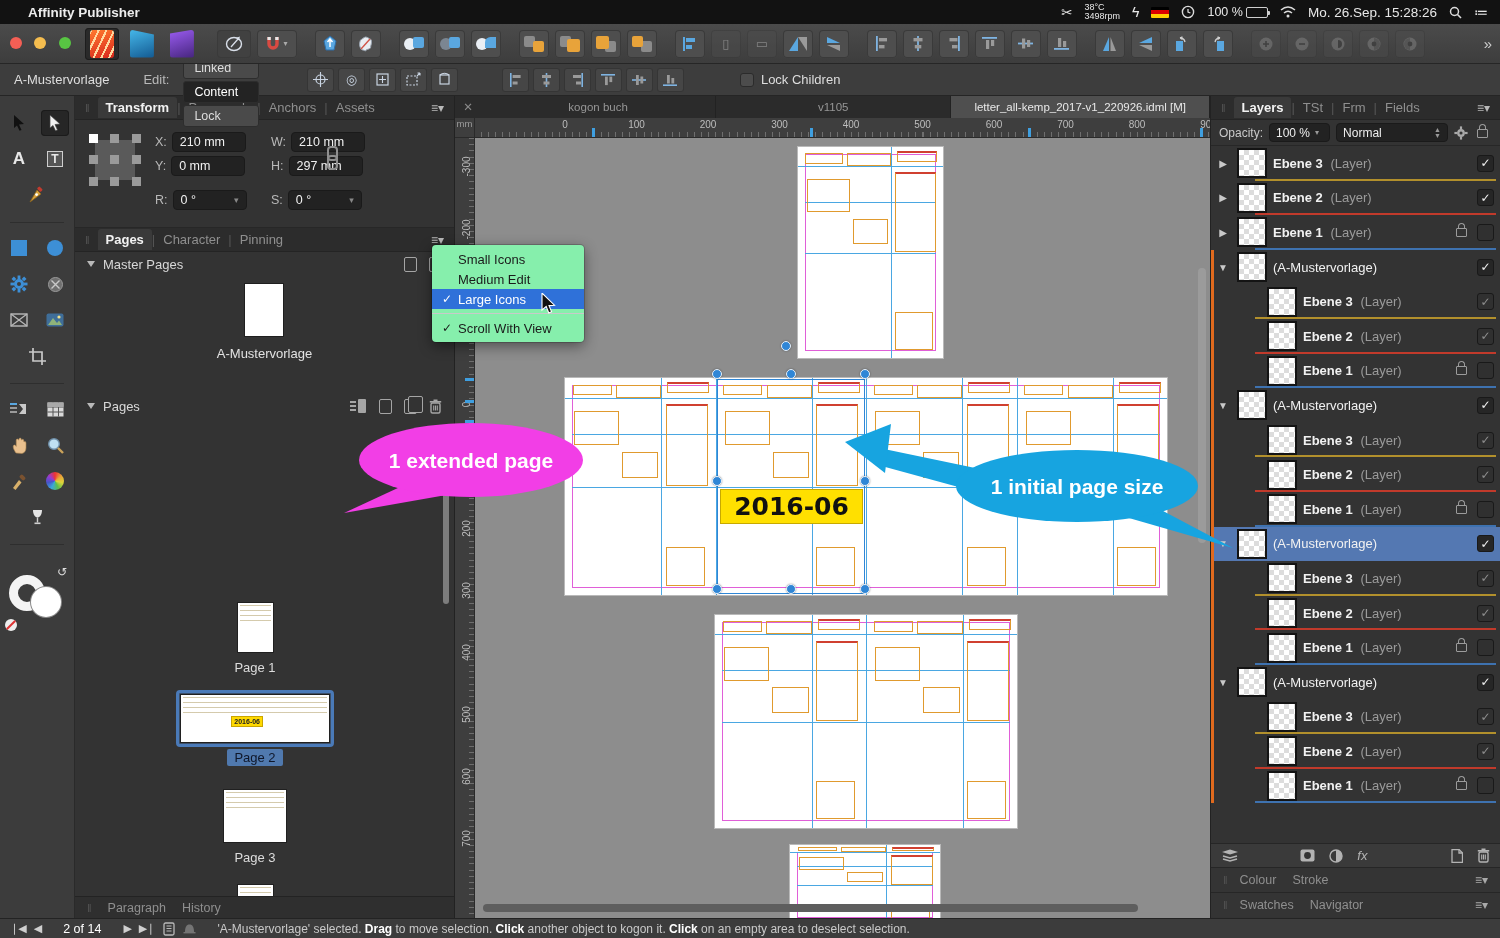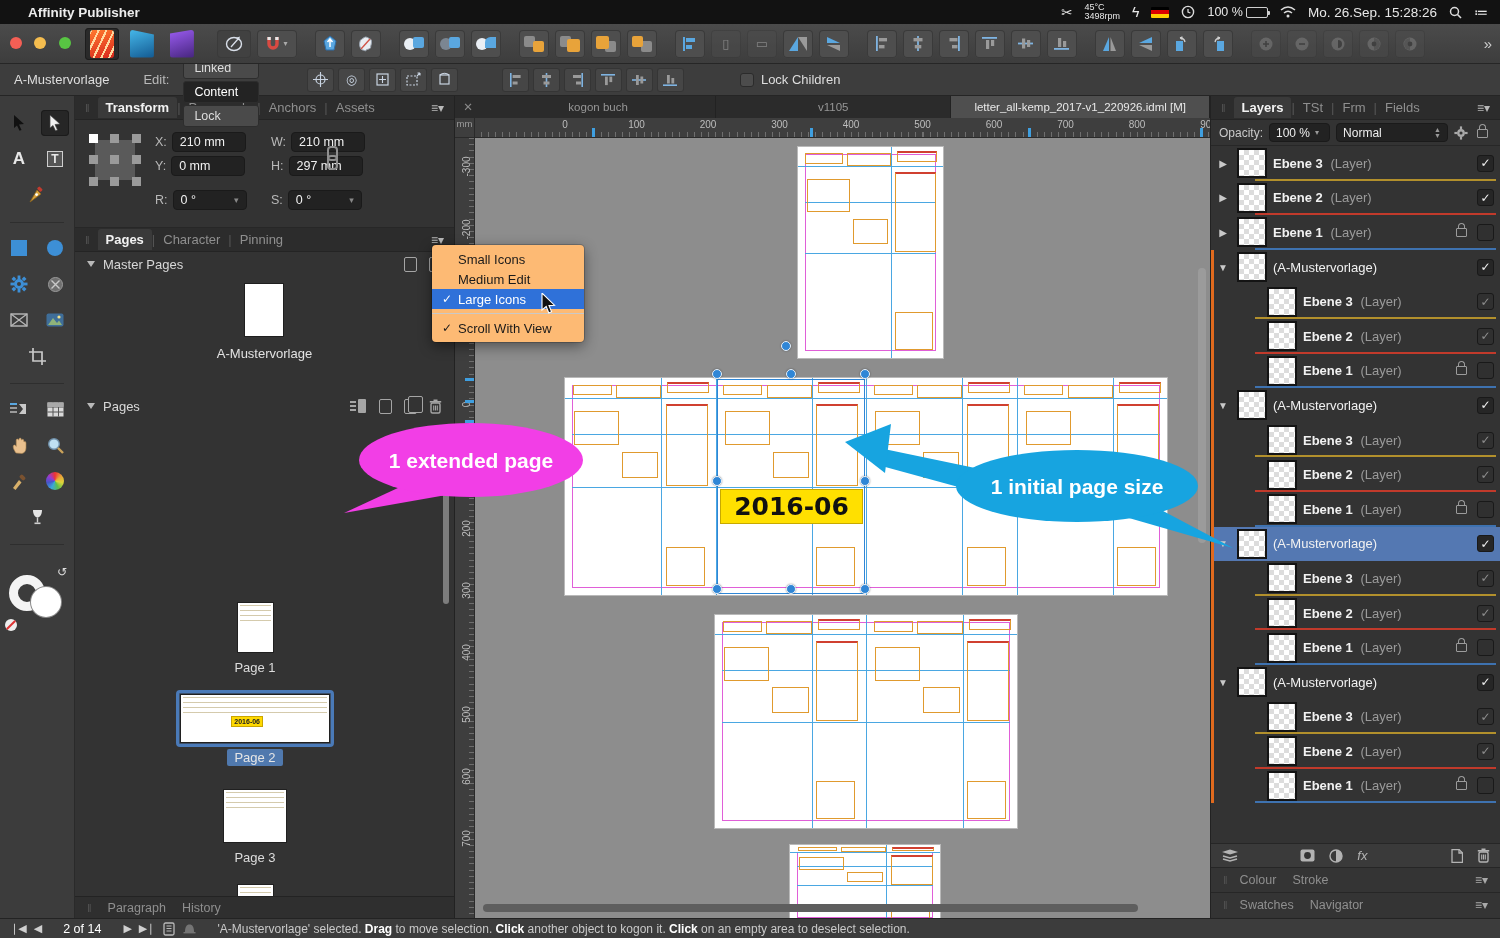--- a/index.html
+++ b/index.html
@@ -104,21 +104,21 @@
   .pageico { width:13px; height:15px; border:1.5px solid #a5a5a5; border-radius:2px; position:relative;}
   .pageico.dbl::after { content:""; position:absolute; left:3px; top:-4px; width:13px; height:15px; border:1.5px solid #a5a5a5; border-radius:2px; background:#333;}
   .masterarea { position:relative; height:118px;}
   .mthumb { position:absolute; left:170px; top:8px; width:38px; height:52px; background:#fff; box-shadow:0 0 0 1px #1f1f1f;}
   .mlabel { position:absolute; top:70px; width:100%; text-align:center; color:#e2e2e2; font-size:13px;}
   .pagelist { position:relative; height:486px; overflow:hidden;}
   .pthumb { position:absolute; background:#fff; box-shadow:0 0 0 1px #202020;}
   .pthumb .micro { position:absolute; inset:2px 2px auto 2px; height:38%;
      background:repeating-linear-gradient(180deg, rgba(170,150,90,.5) 0 1px, transparent 1px 5px);}
   .plabel { position:absolute; width:160px; text-align:center; color:#dcdcdc; font-size:13px;}
-  .plabel.cur { color:#e5e5e5; }
+  .plabel.cur { color:#0f172a; }
   .plabel.cur span { background:#5079ae; border-radius:2px; padding:1px 7px;}
   .p2frame { position:absolute; border:3px solid #4a7ab8; border-radius:4px; background:#3c4f68;}
   .minibadge { position:absolute; background:#ffd900; color:#222; font-weight:bold; font-size:7px; line-height:9px; padding:0 2px; border:1px solid #caa500;}
   .lscroll { position:absolute; width:6px; border-radius:3px; background:#7d7d7d;}
   .parbar { position:absolute; left:0; bottom:0; width:100%; height:22px; background:#2f2f2f; border-top:1px solid #232323;
     display:flex; align-items:center; gap:16px; padding:0 12px; color:#8f8f8f; font-size:12.5px;}
 
   
   .canvaswrap { position:absolute; left:455px; top:96px; width:755px; bottom:20px; background:#8d8d8d; z-index:5;}
   .doctabs { position:absolute; left:0; top:0; width:100%; height:22px; background:#2b2b2b; display:flex; align-items:center; color:#969696; font-size:11.5px;}
@@ -181,42 +181,42 @@
 
   
   .statusbar { position:absolute; left:0; bottom:0; width:100%; height:20px; background:#3c3c3c; border-top:1px solid #232323;
     display:flex; align-items:center; color:#c9c9c9; font-size:12px; padding:0 10px; gap:8px; z-index:40;}
   .navg { color:#cfcfcf; font-size:11px; letter-spacing:-1px;}
   .pgind { color:#fff; margin:0 14px; font-size:12.5px;}
   .stmsg { margin-left:14px; white-space:nowrap;}
   .stmsg b { color:#fff; }
 
   
-  .popup { position:absolute; left:432px; top:245px; width:152px; background:#fdba74; border-radius:4px;
+  .popup { position:absolute; left:432px; top:245px; width:152px; background:#86efac; border-radius:4px;
     box-shadow:0 4px 14px rgba(0,0,0,.45), 0 0 0 1px rgba(0,0,0,.18); z-index:60; padding:4px 0; font-size:13px; color:#1a1a1a;}
   .pmi { height:20px; display:flex; align-items:center; padding:0 8px; gap:4px;}
   .pmi .ck { width:14px; text-align:center; font-size:12px;}
   .pmi.hl { background:#2f71d9; color:#fff;}
   .pmsep { height:1px; background:#c9c9c9; margin:4px 0;}
 
   .overlaysvg { position:absolute; left:0; top:0; z-index:55; pointer-events:none;}
   .cursor { position:absolute; z-index:70; pointer-events:none;}
 </style>
 </head>
 <body>
 
 <div id="app">
 
   <div class="menubar">
     <span class="apple"></span>
     <span class="appname">Affinity Publisher</span>
     <span class="mright">
       <span>✂</span>
       <span class="tempblock">
-        <span>45°C</span><br>
+        <span>38°C</span><br>
         <span>3498rpm</span>
       </span>
       <span style="font-size:14px">ϟ</span>
       <span class="flag">
         <div style="background:#000"></div>
           <div style="background:#d00"></div>
           <div style="background:#ffce00"></div>
       </span>
       <svg width="14" height="14" viewBox="0 0 14 14">
         <circle cx="7" cy="7" r="5.6" fill="none" stroke="#dcdcdc" stroke-width="1.4"></circle>

